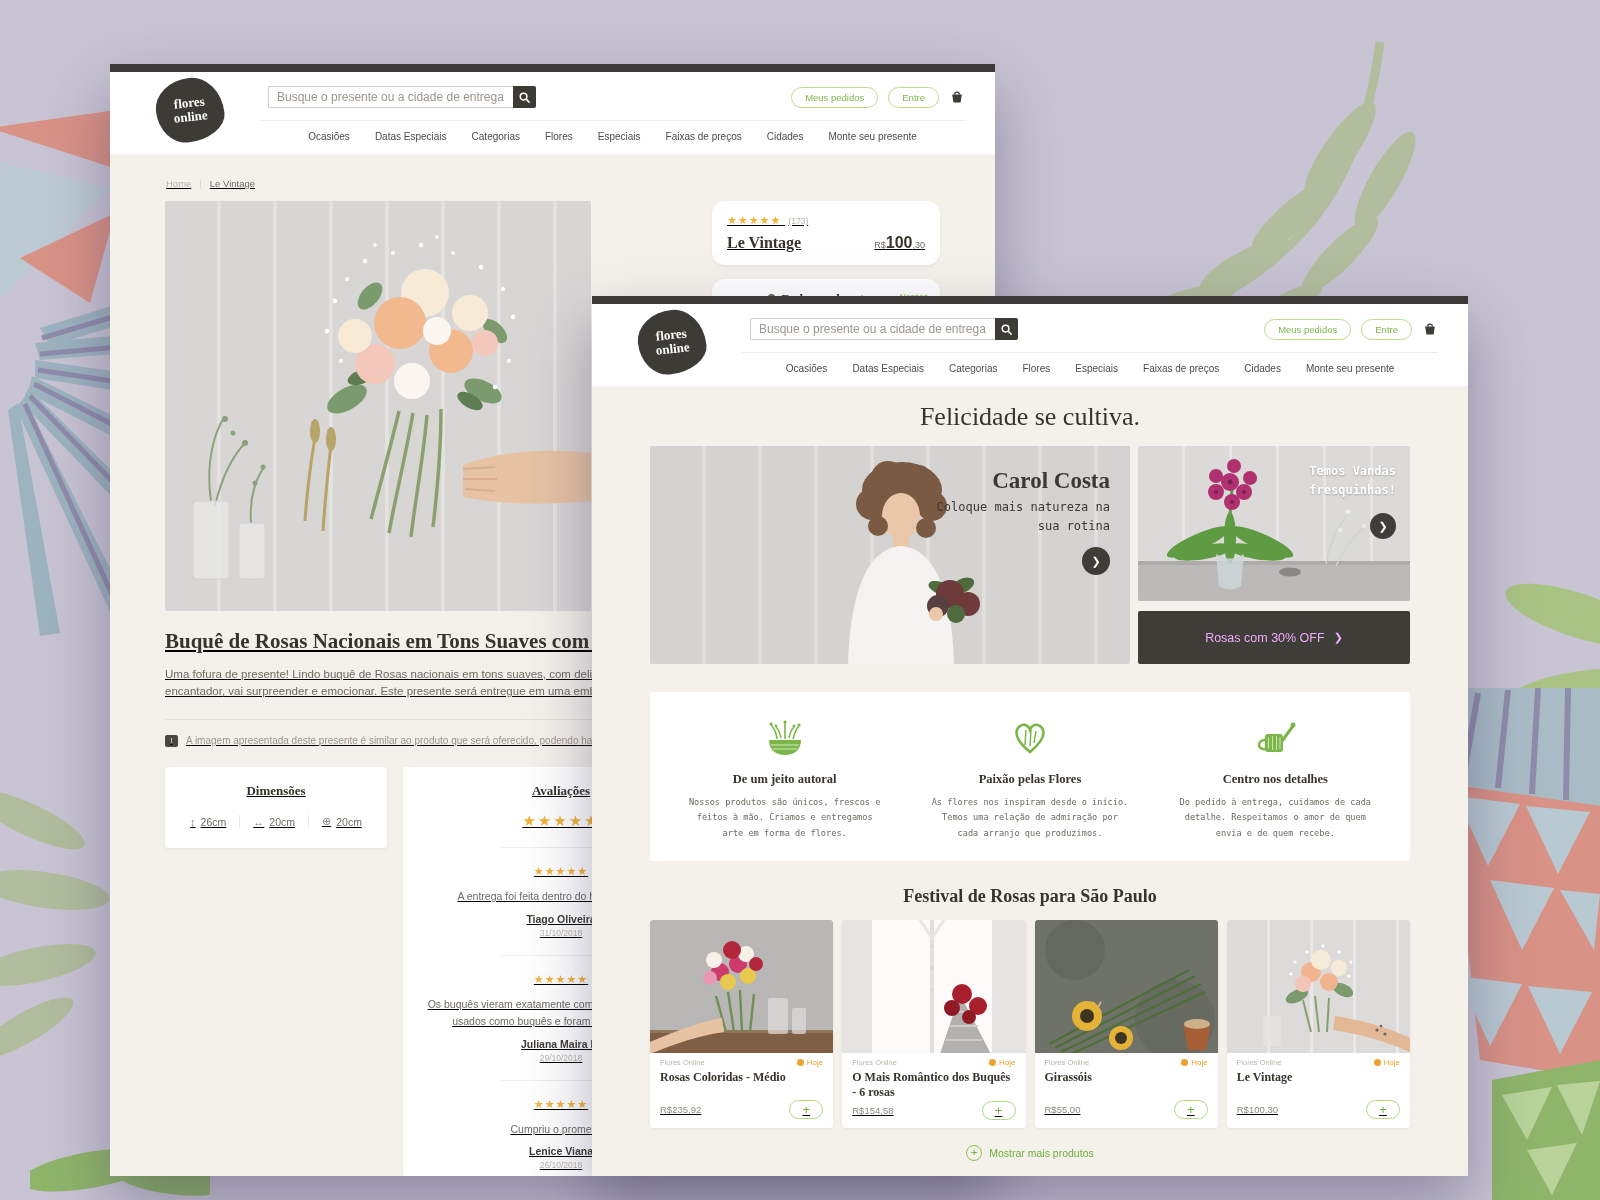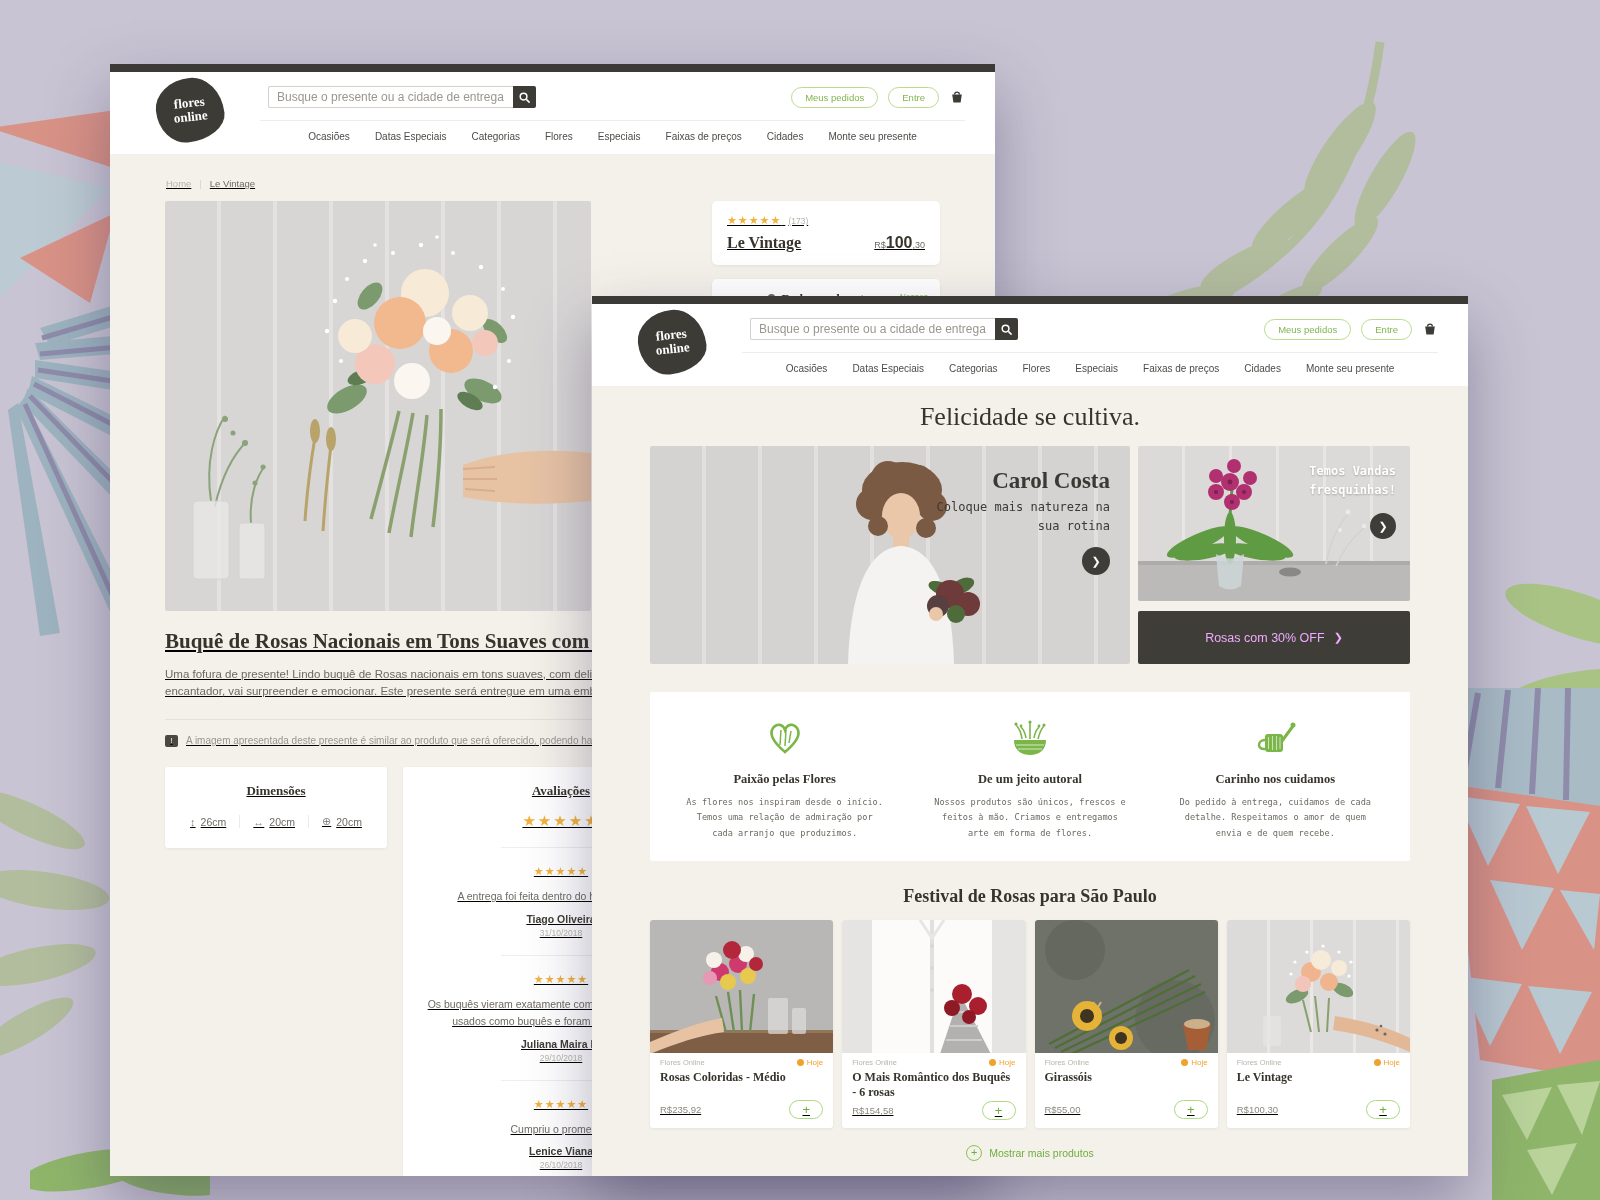--- a/index.html
+++ b/index.html
@@ -41,21 +41,21 @@
 
   
   .page-body{padding:12px 55px;text-decoration:underline;}
   .breadcrumb{padding:12px 1px 12px;font-size:9.5px;color:#b7b2a9;display:flex;gap:8px;align-items:center;}
   .breadcrumb .sep{color:#d8d4cc;}
   .breadcrumb .current{color:#6e6a62;}
   .product-area{display:flex;justify-content:space-between;}
   .main-photo{width:426px;height:410px;position:relative;border-radius:2px;overflow:hidden;
         background:repeating-linear-gradient(90deg,#d8d6d5 0 52px,#e4e2e1 52px 56px);}
   .sidebar{width:228px;display:flex;flex-direction:column;gap:14px;}
-  .side-card{background:#fff;border-radius:5px;box-shadow:0 1px 3px rgba(0,0,0,.06);padding:13px 15px;position:relative;}
+  .side-card{background:#fff;border-radius:13px;box-shadow:0 1px 3px rgba(0,0,0,.06);padding:13px 15px;position:relative;}
   .stars-row{font-size:11px;color:#f2b33d;letter-spacing:1px;}
   .stars-row .count{color:#b9b4ac;font-size:8.5px;letter-spacing:0;margin-left:3px;}
   .pname-row{display:flex;justify-content:space-between;align-items:baseline;margin-top:7px;}
   .pname{font-family:"Liberation Serif",serif;font-weight:bold;font-size:16px;color:#37342c;}
   .pprice .cur,.pprice .cents{font-size:9px;color:#6e6a62;}
   .pprice .int{font-size:16px;font-weight:bold;color:#37342c;}
   .addr-card{text-align:center;}
   .addr-title{font-family:"Liberation Serif",serif;font-weight:bold;font-size:12px;color:#37342c;
         display:flex;align-items:center;justify-content:center;gap:5px;}
   .addr-edit{position:absolute;right:12px;top:13px;color:#8bc34a;font-size:8.5px;cursor:pointer;}
@@ -562,28 +562,20 @@
           </div>
           <button class="promo-btn">
             <span>Rosas com 30% OFF</span>
             <span class="chev">❯</span>
           </button>
         </div>
       </div>
 
       <div class="features">
         <div class="feature">
-          <svg width="40" height="40" viewBox="0 0 40 40">
-            <path d="M20 34 C8 24 4 16 8 10 C12 5 18 6 20 12 C22 6 28 5 32 10 C36 16 32 24 20 34 Z" fill="none" stroke="#7ab648" stroke-width="2.6"></path>
-            <path d="M16 12 L15 27 M21 12 L20 28 M26 13 L24 25" stroke="#7ab648" stroke-width="1.5"></path>
-          </svg>
-          <div class="feature-title">Paixão pelas Flores</div>
-          <div class="feature-text">As flores nos inspiram desde o início. Temos uma relação de admiração por cada arranjo que produzimos.</div>
-        </div>
-        <div class="feature">
           <svg width="46" height="40" viewBox="0 0 46 40">
             <g stroke="#7ab648" stroke-width="1.6" fill="none">
               <path d="M15 21 C14 13 11 9 9 7"></path>
                 <path d="M23 21 C23 11 23 7 23 5"></path>
                 <path d="M31 21 C33 13 35 10 37 8"></path>
               <path d="M19 20 C18 14 16 11 14 9"></path>
                 <path d="M27 20 C28 14 30 11 32 9"></path>
             </g>
             <g fill="#7ab648">
               <circle cx="9" cy="6" r="1.6"></circle>
@@ -592,28 +584,36 @@
               <circle cx="14" cy="8" r="1.4"></circle>
                 <circle cx="32" cy="8" r="1.4"></circle>
             </g>
             <path d="M7 22 H39 C39 32 32 37 23 37 C14 37 7 32 7 22 Z" fill="#7ab648"></path>
             <path d="M9 27 H37 M11 31 H35" stroke="#fff" stroke-width="1.1" opacity=".7"></path>
           </svg>
           <div class="feature-title">De um jeito autoral</div>
           <div class="feature-text">Nossos produtos são únicos, frescos e feitos à mão. Criamos e entregamos arte em forma de flores.</div>
         </div>
         <div class="feature">
+          <svg width="40" height="40" viewBox="0 0 40 40">
+            <path d="M20 34 C8 24 4 16 8 10 C12 5 18 6 20 12 C22 6 28 5 32 10 C36 16 32 24 20 34 Z" fill="none" stroke="#7ab648" stroke-width="2.6"></path>
+            <path d="M16 12 L15 27 M21 12 L20 28 M26 13 L24 25" stroke="#7ab648" stroke-width="1.5"></path>
+          </svg>
+          <div class="feature-title">Paixão pelas Flores</div>
+          <div class="feature-text">As flores nos inspiram desde o início. Temos uma relação de admiração por cada arranjo que produzimos.</div>
+        </div>
+        <div class="feature">
           <svg width="46" height="40" viewBox="0 0 46 40">
             <rect x="13" y="16" width="18" height="18" rx="3" fill="#7ab648"></rect>
             <path d="M30 23 L41 8" stroke="#7ab648" stroke-width="3"></path>
             <circle cx="41" cy="7" r="2.5" fill="#7ab648"></circle>
             <path d="M13 22 C5 22 5 32 13 31" fill="none" stroke="#7ab648" stroke-width="2.5"></path>
             <path d="M16.5 19 L16.5 31 M20.5 18 L20.5 32 M24.5 18 L24.5 32 M28 19 L28 31" stroke="#fff" stroke-width="1.1" opacity=".6"></path>
           </svg>
-          <div class="feature-title">Carinho nos cuidamos</div>
+          <div class="feature-title">Centro nos detalhes</div>
           <div class="feature-text">Do pedido à entrega, cuidamos de cada detalhe. Respeitamos o amor de quem envia e de quem recebe.</div>
         </div>
       </div>
 
       <h2 class="section-title">Festival de Rosas para São Paulo</h2>
 
       <div class="products">
 
         <div class="product-card">
           <div class="pc-img img-rosas">

